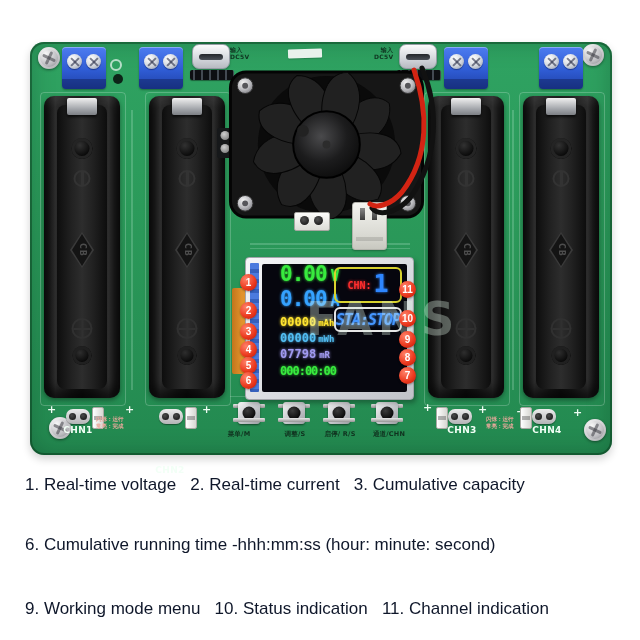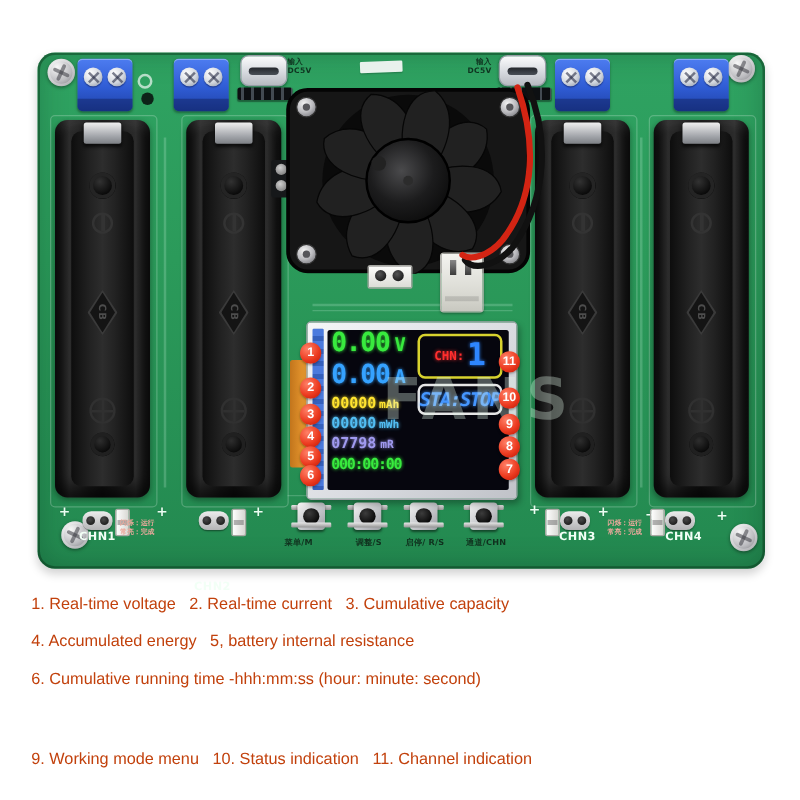--- a/index.html
+++ b/index.html
@@ -104,35 +104,35 @@
   .btn-label{position:absolute;text-align:center;color:#10301e;font-size:6.5px;font-weight:bold;letter-spacing:.2px;}
 
   
   .lcd-flex{position:absolute;border-radius:2px;background:linear-gradient(90deg,#c2751c,#ef9f33);}
   .lcd-bezel{position:absolute;left:245px;top:257px;width:167px;height:141px;border-radius:4px;border:1px solid #a3a5ab;
     background:linear-gradient(135deg,#f5f6f8,#dadce1 55%,#c0c2c8);box-shadow:2px 3px 5px rgba(0,0,0,.3);}
   .lcd-blue{position:absolute;left:4px;top:5px;width:9px;height:129px;border-radius:1px;
     background:repeating-linear-gradient(180deg,#4b7ade 0 6px,#3560bd 6px 10px);}
   .lcd-screen{position:absolute;left:16px;top:6px;width:145px;height:128px;background:#06060e;border-radius:2px;overflow:hidden;
     font-family:"DejaVu Sans Mono",monospace;font-weight:bold;}
-  .row{position:absolute;left:3px;display:flex;align-items:baseline;white-space:nowrap;}
+  .row{position:absolute;left:18px;display:flex;align-items:baseline;white-space:nowrap;}
   .glow{text-shadow:0 0 3px currentColor;}
   .box{position:absolute;left:72px;width:68px;border-radius:6px;box-sizing:border-box;}
 
   
   .co{position:absolute;width:17px;height:17px;border-radius:50%;z-index:60;
     background:radial-gradient(circle at 35% 30%,#ff8168,#ec3b20 55%,#bb1404);
     color:#fff;font-size:10px;font-weight:bold;display:flex;align-items:center;justify-content:center;
     font-family:"Liberation Sans",sans-serif;box-shadow:0 1px 2px rgba(0,0,0,.35);}
 
   .wm{position:absolute;z-index:50;font-weight:bold;color:rgba(223,244,229,.34);pointer-events:none;
     font-family:"DejaVu Sans",sans-serif;letter-spacing:5px;}
 
   
-  .legend-line{position:absolute;left:25px;font-family:"Liberation Sans",sans-serif;font-size:13px;color:#c2410c;white-space:pre-wrap;}
+  .legend-line{position:absolute;left:25px;font-family:"Liberation Sans",sans-serif;font-size:17px;color:#0f172a;white-space:pre-wrap;}
 </style>
 </head>
 <body>
 
 <div class="page">
 
   <div class="board">
 
     <div class="trace" style="left:202px;top:44px;width:180px;height:1px;"></div>
     <div class="trace" style="left:220px;top:201px;width:160px;height:2px;"></div>
@@ -409,17 +409,16 @@
     </div>
   <div class="tactwrap abs" style="left:372px;top:400px;">
       <div class="tact"></div>
     </div>
   <div class="btn-label abs" style="left:216px;top:430px;width:46px;">菜单/M</div>
   <div class="btn-label abs" style="left:273px;top:430px;width:44px;">调整/S</div>
   <div class="btn-label abs" style="left:314px;top:430px;width:52px;">启停/ R/S</div>
   <div class="btn-label abs" style="left:363px;top:430px;width:52px;">通道/CHN</div>
 
   <div class="legend-line" style="top:475px;">1. Real-time voltage   2. Real-time current   3. Cumulative capacity</div>
-  <div class="legend-line" style="top:505px;">4. Accumulated energy   5, battery internal resistance</div>
   <div class="legend-line" style="top:535px;">6. Cumulative running time -hhh:mm:ss (hour: minute: second)</div>
   <div class="legend-line" style="top:599px;">9. Working mode menu   10. Status indication   11. Channel indication</div>
 
 </div>
 
 </body></html>

